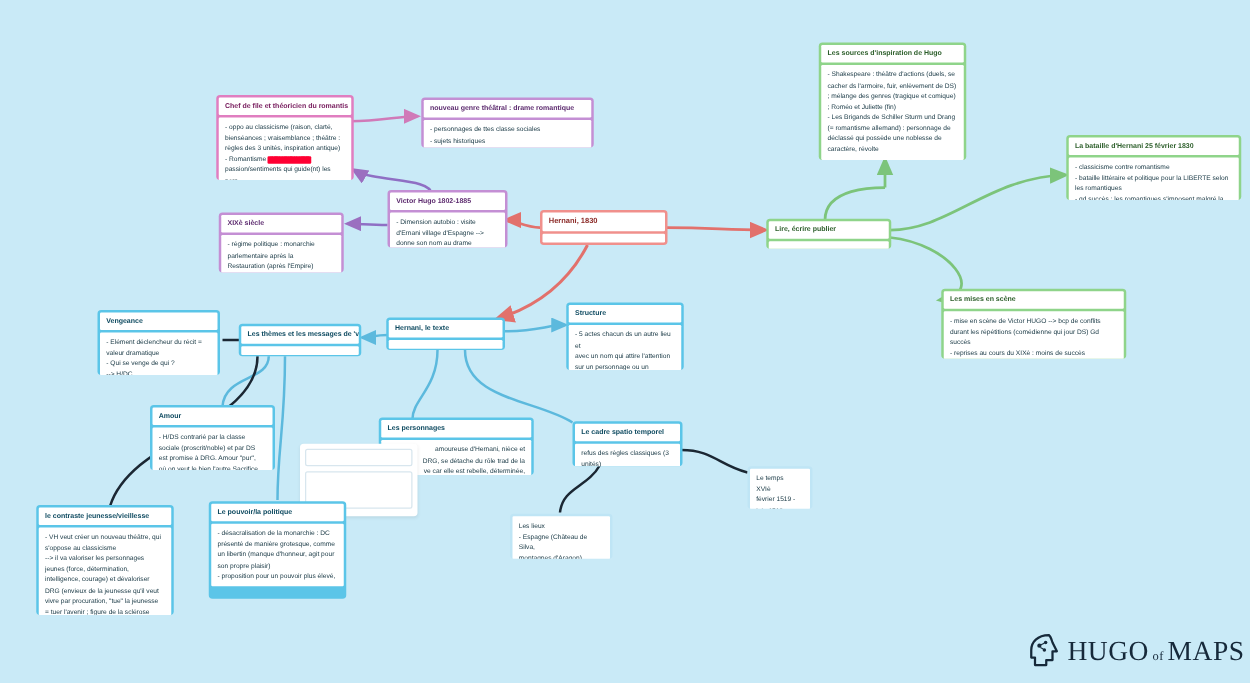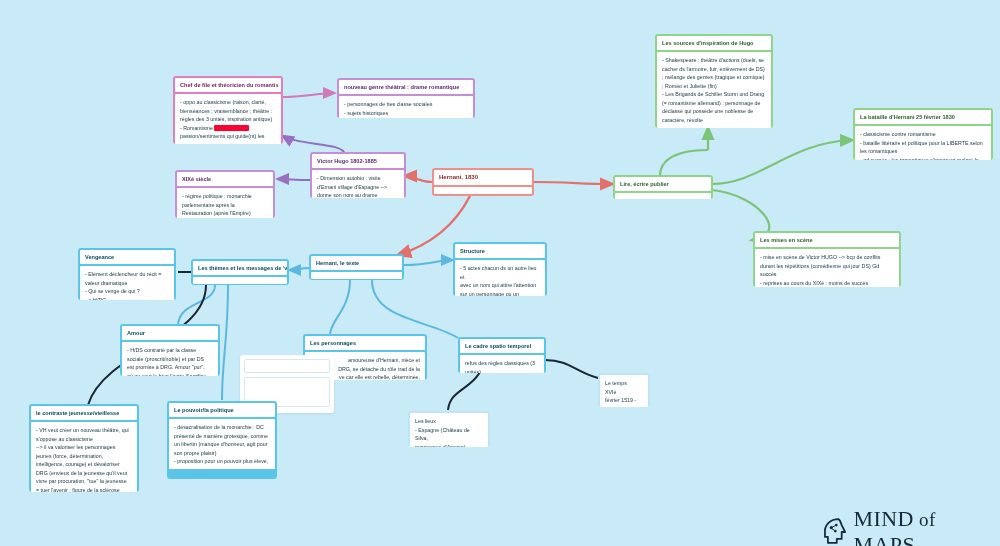--- a/index.html
+++ b/index.html
@@ -78,21 +78,21 @@
     position: absolute;
     left: 822px; top: 506px;
     display: flex; align-items: center; gap: 6px;
   }
   .logo .word {
     font-family: "Liberation Serif", serif;
     font-size: 22px;
     color: #16293a;
     letter-spacing: 0.4px;
   }
-  .logo .word .small { font-size: 19px; text-align: center; }
+  .logo .word .small { font-size: 10px; text-align: center; }
 </style>
 </head>
 <body>
 
 <div id="canvas">
 
   <svg class="links" viewBox="0 0 1000 546">
     <defs>
       <marker id="ar-purple" markerWidth="7" markerHeight="7" refX="5.5" refY="3" orient="auto">
         <path d="M0,0 L7,3 L0,6 Z" fill="#9b6fc0"></path>
@@ -345,17 +345,17 @@
   <div class="logo">
     <svg width="26" height="30" viewBox="0 0 26 30">
       <path d="M17 2 C8 2 3 8 3 14 L3 20 L6 20 L6 26 L15 26 L15 22 L20 22 L20 15 L23.5 15 L20 8 C19 5 18.5 3 17 2 Z" fill="none" stroke="#16293a" stroke-width="1.8" stroke-linejoin="round"></path>
       <circle cx="9.5" cy="10.5" r="1.7" fill="#16293a"></circle>
       <circle cx="14.5" cy="8" r="1.4" fill="#16293a"></circle>
       <circle cx="13.5" cy="14" r="1.4" fill="#16293a"></circle>
       <line x1="10.8" y1="9.8" x2="13.4" y2="8.6" stroke="#16293a" stroke-width="1"></line>
       <line x1="10.3" y1="12" x2="12.6" y2="13.2" stroke="#16293a" stroke-width="1"></line>
     </svg>
     <div class="word">
-      <span>MIND</span><span class="small"> of </span><span>MAPS</span>
+      <span>HUGO</span><span class="small"> of </span><span>MAPS</span>
     </div>
   </div>
 
 </div>
 
 </body></html>

